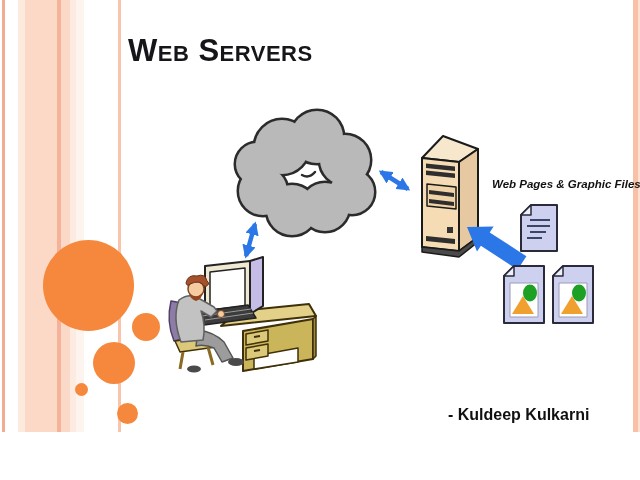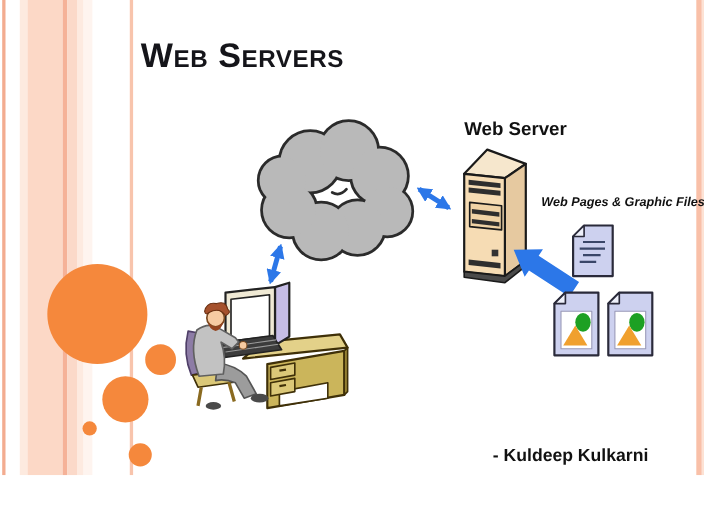--- a/index.html
+++ b/index.html
@@ -170,21 +170,20 @@
 
     <g stroke-linejoin="round">
       <path d="M563,266 L593,266 L593,323 L553,323 L553,276 Z" fill="#cdd1ef" stroke="#2a2a3a" stroke-width="2"></path>
       <path d="M563,266 L553,276 L563,276 Z" fill="#eef0fa" stroke="#2a2a3a" stroke-width="1.5"></path>
       <rect x="559" y="283" width="28" height="34" fill="#ffffff" stroke="#9a9ab8" stroke-width="1"></rect>
       <ellipse cx="579" cy="293" rx="7" ry="8.5" fill="#1da023"></ellipse>
       <path d="M561,314 L572,296 L583,314 Z" fill="#f0a02e"></path>
     </g>
   </svg>
 
-  <div class="lbl server-lbl">Web Server</div>
   <div class="lbl files-lbl">Web Pages &amp; Graphic Files</div>
 
   <div class="byline">
     <div>- Kuldeep Kulkarni</div>
     <div>By</div>
   </div>
 
 </div>
 
 </body></html>

